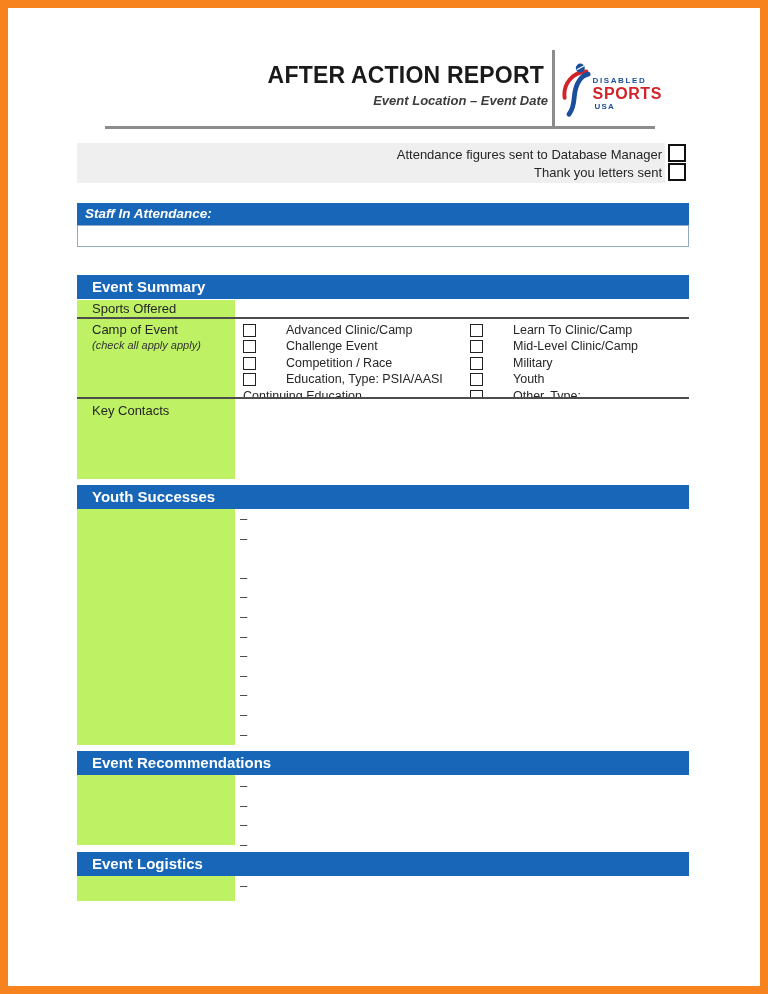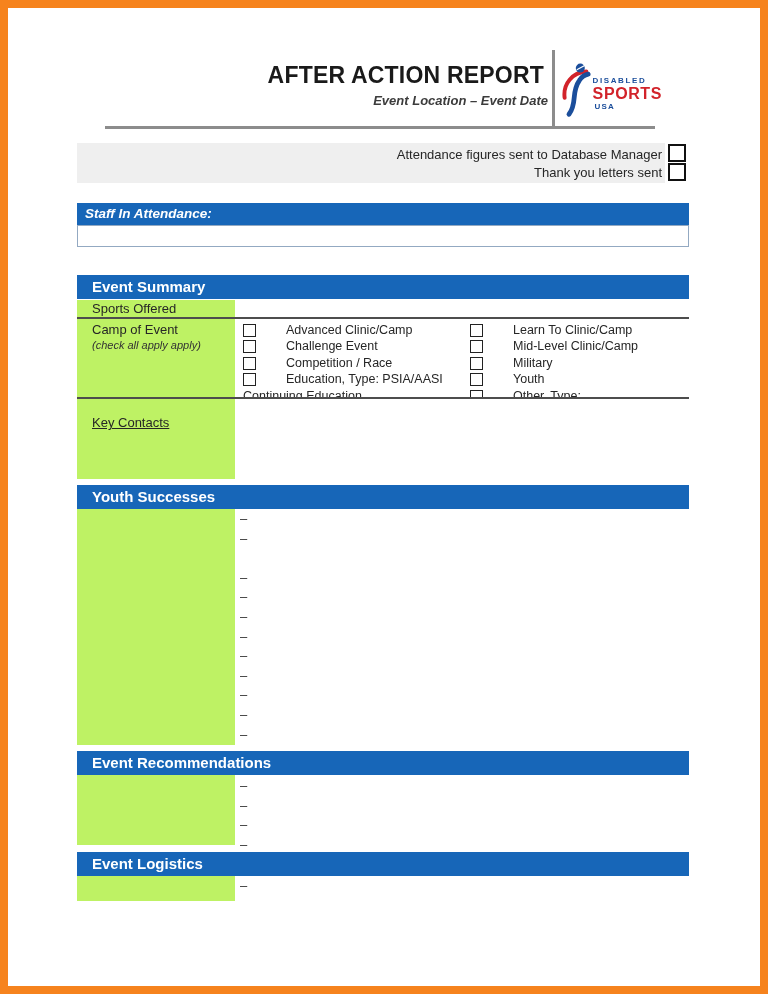--- a/index.html
+++ b/index.html
@@ -148,21 +148,21 @@
   </div>
   <div class="toe-row">
     <span class="cb"></span>
     <span>Other, Type:</span>
   </div>
 </div>
 
 <div class="dark-line" style="top:397px;"></div>
 
 <div class="label-cell" style="top:399px;height:80px;">
-  <div class="row-label" style="padding-top:15px;text-decoration:underline;">Key Contacts</div>
+  <div class="row-label" style="padding-top:3px;">Key Contacts</div>
 </div>
 <div class="value-area" style="left:235px;top:399px;width:454px;height:80px;"></div>
 
 <div class="bar sec-bar sec-successes abs">Youth Successes</div>
 <div class="label-cell" style="top:509px;height:236px;"></div>
 <div class="lines" style="top:509px;">
   <div class="ph-line">–</div>
   <div class="ph-line">–</div>
   <div class="ph-line"></div>
   <div class="ph-line">–</div>

